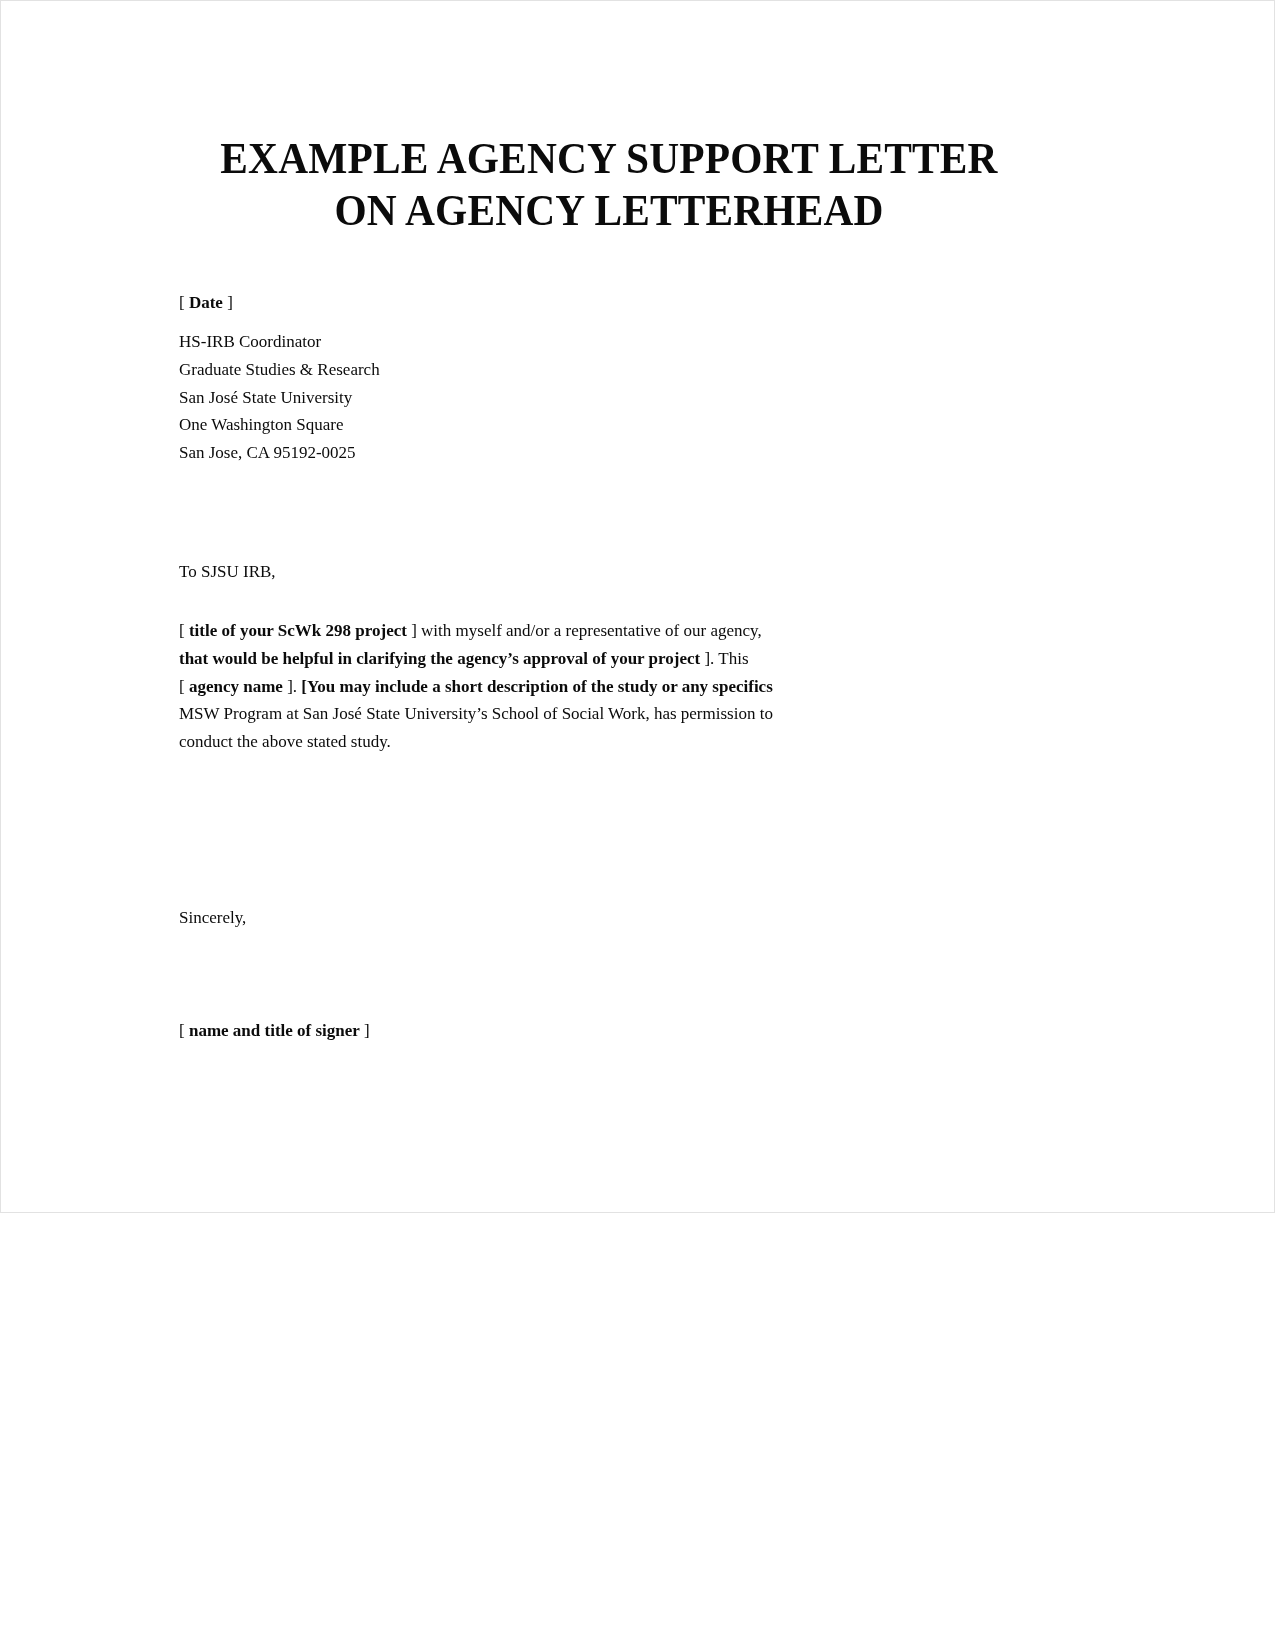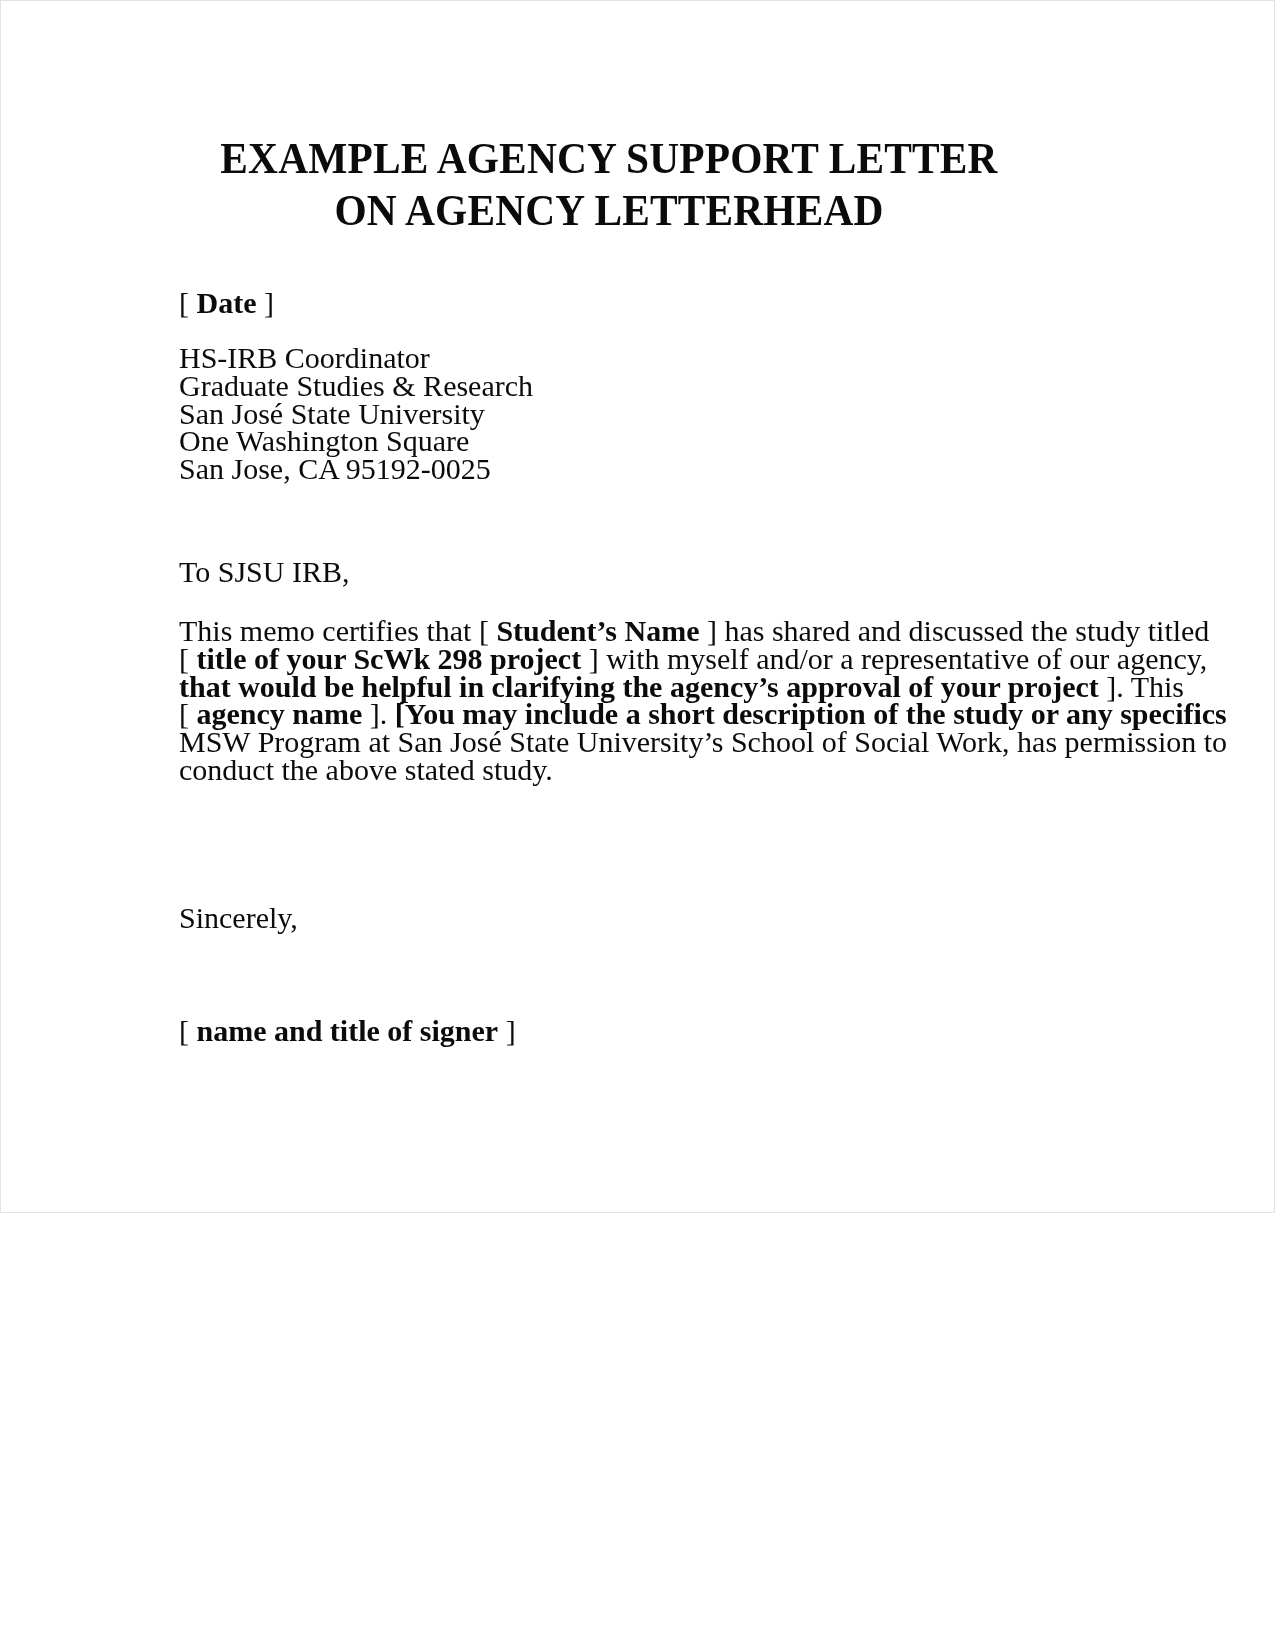--- a/index.html
+++ b/index.html
@@ -40,36 +40,36 @@
     letter-spacing: 0.2px;
     color: #070707;
     white-space: nowrap;
     transform: scaleX(0.94);
     transform-origin: center top;
   }
 
   
   .body-text {
     font-family: "Liberation Serif", "DejaVu Serif", serif;
-    font-size: 30px;
+    font-size: 17px;
     line-height: 27.8px;
     color: #0b0b0b;
   }
   .b { font-weight: bold; }
 
   .date-line {
     position: absolute;
     left: 178px;
     top: 288px;
   }
 
   .address-block {
     position: absolute;
     left: 178px;
-    top: 343px;
+    top: 327px;
   }
   .address-block div { white-space: nowrap; }
 
   .salutation {
     position: absolute;
     left: 178px;
     top: 557px;
   }
 
   .paragraph {
@@ -113,21 +113,20 @@
       <div>HS-IRB Coordinator</div>
       <div>Graduate Studies &amp; Research</div>
       <div>San José State University</div>
       <div>One Washington Square</div>
       <div>San Jose, CA 95192-0025</div>
     </div>
 
     <div class="salutation body-text" style="color: rgb(11, 11, 11);">To SJSU IRB,</div>
 
     <div class="paragraph body-text" style="color: rgb(11, 11, 11);">
-        <div class="pline"><span>This memo certifies that [ </span><span class="b">Student’s Name</span><span> ] has shared and discussed the study titled</span></div>
         <div class="pline"><span>[ </span><span class="b">title of your ScWk 298 project</span><span> ] with myself and/or a representative of our agency,</span></div>
         <div class="pline"><span class="b">that would be helpful in clarifying the agency’s approval of your project</span><span> ].  This</span></div>
         <div class="pline"><span>[ </span><span class="b">agency name</span><span> ].  </span><span class="b">[You may include a short description of the study or any specifics</span></div>
         <div class="pline"><span>MSW Program at San José State University’s School of Social Work, has permission to</span></div>
         <div class="pline"><span>conduct the above stated study.</span></div>
       </div>
 
     <div class="closing body-text" style="color: rgb(11, 11, 11); margin-top: 13px;">Sincerely,</div>
 
     <div class="signer body-text" style="color: rgb(11, 11, 11);">

